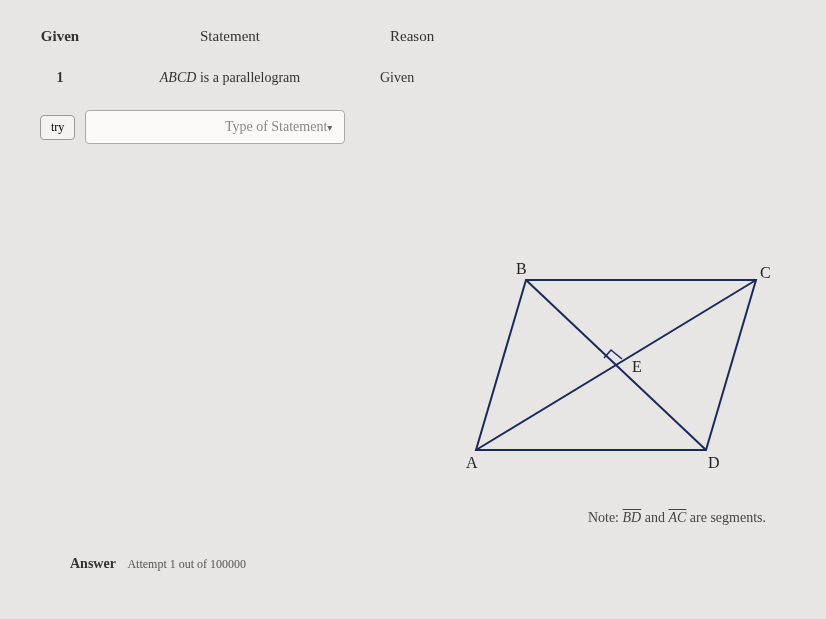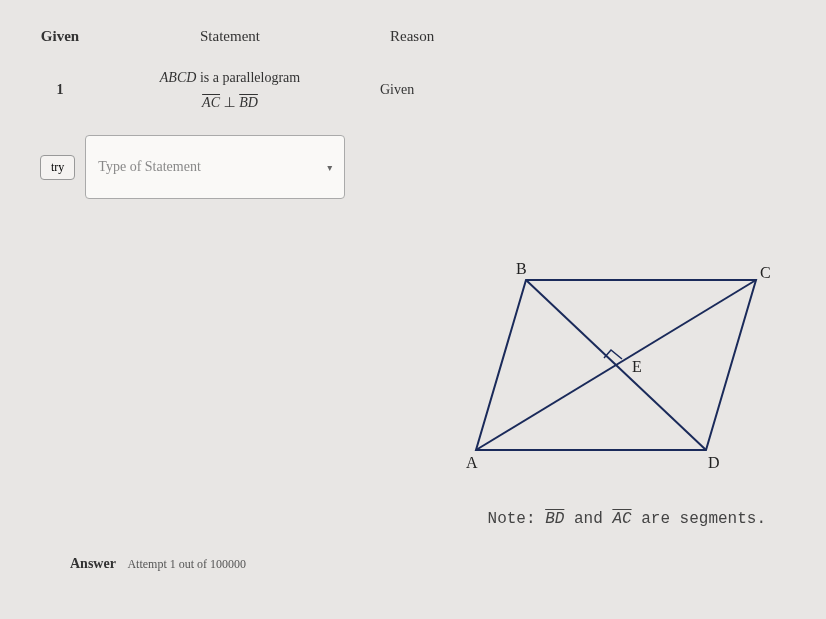--- a/index.html
+++ b/index.html
@@ -33,43 +33,42 @@
       border-radius: 4px;
       padding: 4px 10px;
       font-size: 12px;
       cursor: pointer;
       font-family: inherit;
     }
     .dropdown {
       border: 1px solid #aaa;
       border-radius: 4px;
       background: #faf9f7;
-      padding: 23px 12px;
+      padding: 8px 12px;
       width: 260px;
       display: flex;
-      justify-content: space-between;
+      justify-content: flex-end;
       align-items: center;
       cursor: pointer;
       color: #888;
       font-size: 14px;
     }
     .dropdown-caret { font-size: 10px; color: #666; }
     .figure-area {
       position: absolute;
       right: 40px;
       top: 260px;
       width: 340px;
     }
     .note {
       position: absolute;
       right: 60px;
       top: 510px;
-      font-size: 16px;
+      font-size: 14px;
       color: #444;
-      font-family: Liberation Mono, monospace;
     }
     .answer-row {
       position: absolute;
       left: 70px;
       top: 556px;
       font-size: 14px;
     }
     .answer-label { font-weight: bold; }
     .attempt-text { font-size: 12px; color: #555; margin-left: 8px; }
     svg .pt-label { font-family: 'Times New Roman', serif; font-size: 16px; fill: #222; }
@@ -78,21 +77,20 @@
 <body>
 
 <div class="proof-table">
   <div class="header-row step-col">Given</div>
   <div class="header-row statement-col">Statement</div>
   <div class="header-row reason-col">Reason</div>
 
   <div class="row1 step-col">1</div>
   <div class="row1 statement-content">
     <div><span class="math">ABCD</span> is a parallelogram</div>
-    <div><span class="overline">AC</span> ⊥ <span class="overline">BD</span></div>
   </div>
   <div class="row1 reason-col">Given</div>
 </div>
 
 <div class="try-row">
   <button class="try-btn">try</button>
   <div class="dropdown">
     <span>Type of Statement</span>
     <span class="dropdown-caret">▾</span>
   </div>

